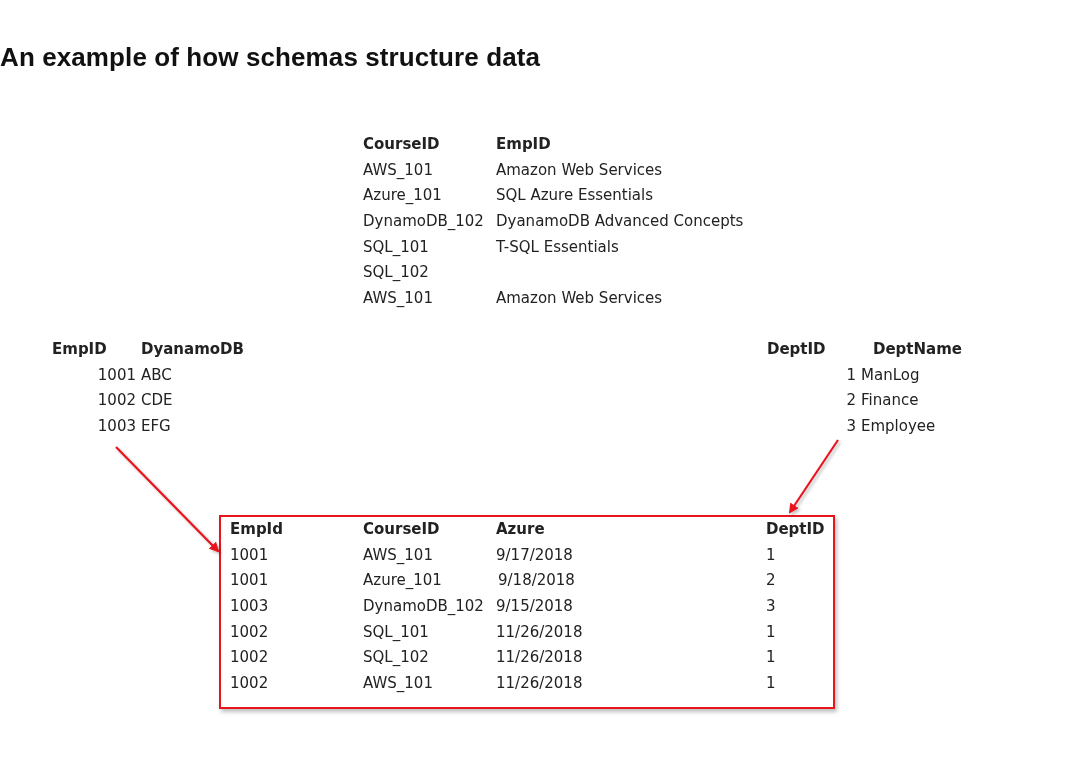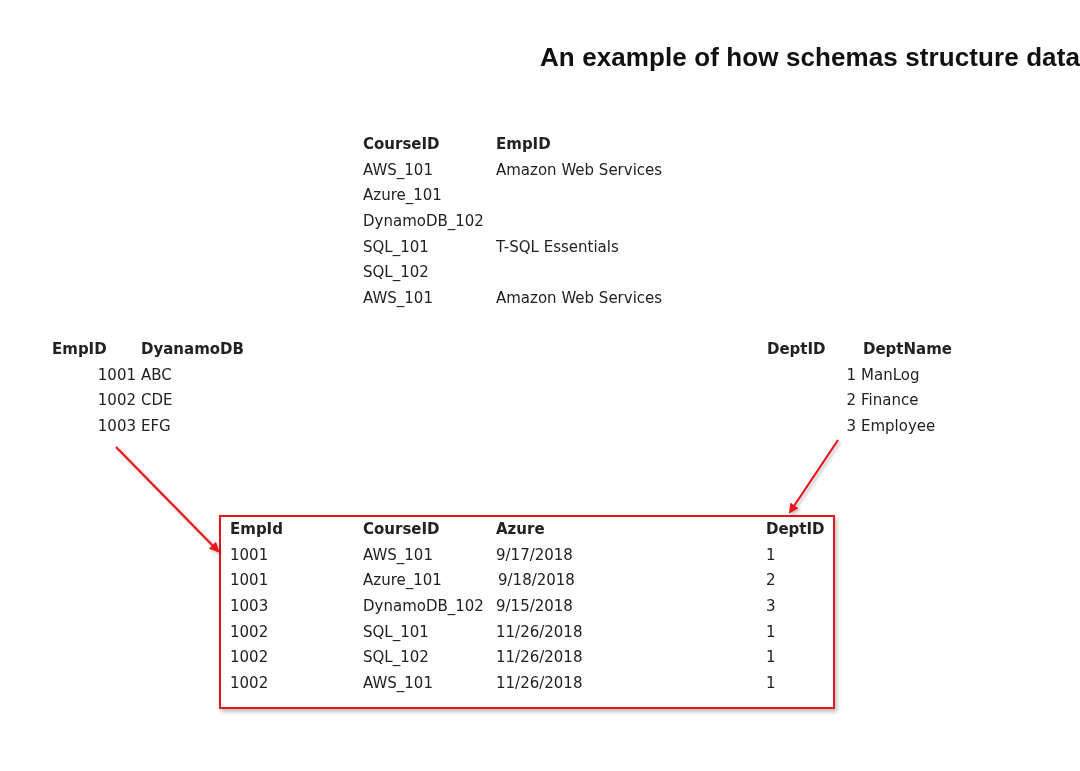--- a/index.html
+++ b/index.html
@@ -1,17 +1,17 @@
 <!DOCTYPE html>
 <html><head>
   <meta charset="utf-8">
   <style>
     html, body { margin: 0; padding: 0; background: #ffffff; }
     body { width: 1080px; height: 771px; position: relative; overflow: hidden; font-family: "Liberation Sans", sans-serif; color: #1a1a1a; }
-    .title { position: absolute; left: 0; top: 42px; width: 1080px; text-align: right; font-family: "Liberation Sans", sans-serif; font-weight: bold; font-size: 26px; color: #111; letter-spacing: 0.1px; }
+    .title { position: absolute; left: 0; top: 42px; width: 1080px; text-align: left; font-family: "Liberation Sans", sans-serif; font-weight: bold; font-size: 26px; color: #111; letter-spacing: 0.1px; }
     .tbl { position: absolute; font-family: "DejaVu Sans", sans-serif; font-size: 15px; color: #222; }
     .row { position: relative; height: 25.7px; line-height: 25.7px; white-space: nowrap; }
     .cell { position: absolute; top: 0; }
     .hdr { font-weight: bold; }
     .num { text-align: right; }
     .join-box { position: absolute; left: 219px; top: 515px; width: 612px; height: 190px; border: 2px solid #e8141c; box-shadow: 2px 3px 4px rgba(0,0,0,0.25); background: #fff; }
     svg.arrows { position: absolute; left: 0; top: 0; width: 1080px; height: 771px; pointer-events: none; }
   </style>
 </head>
 <body>
@@ -22,23 +22,25 @@
   <div class="row">
     <span class="cell hdr" style="left:0">CourseID</span>
     <span class="cell hdr" style="left:133px">EmpID</span>
   </div>
   <div class="row">
     <span class="cell" style="left:0">AWS_101</span>
     <span class="cell" style="left:133px">Amazon Web Services</span>
   </div>
   <div class="row">
     <span class="cell" style="left:0">Azure_101</span>
+    <span class="cell" style="left:133px">SQL Azure Essentials</span>
   </div>
   <div class="row">
     <span class="cell" style="left:0">DynamoDB_102</span>
+    <span class="cell" style="left:133px">DyanamoDB Advanced Concepts</span>
   </div>
   <div class="row">
     <span class="cell" style="left:0">SQL_101</span>
     <span class="cell" style="left:133px">T-SQL Essentials</span>
   </div>
   <div class="row">
     <span class="cell" style="left:0">SQL_102</span>
   </div>
   <div class="row">
     <span class="cell" style="left:0">AWS_101</span>
@@ -61,21 +63,21 @@
   </div>
   <div class="row">
     <span class="cell num" style="left:0; width:84px">1003</span>
     <span class="cell" style="left:89px">EFG</span>
   </div>
 </div>
 
 <div class="tbl" style="left:767px; top:337px; width:220px;">
   <div class="row">
     <span class="cell hdr" style="left:0">DeptID</span>
-    <span class="cell hdr" style="left:96px">DeptName</span>
+    <span class="cell hdr" style="left:106px">DeptName</span>
   </div>
   <div class="row">
     <span class="cell num" style="left:0; width:89px">1</span>
     <span class="cell" style="left:94px">ManLog</span>
   </div>
   <div class="row">
     <span class="cell num" style="left:0; width:89px">2</span>
     <span class="cell" style="left:94px">Finance</span>
   </div>
   <div class="row">

